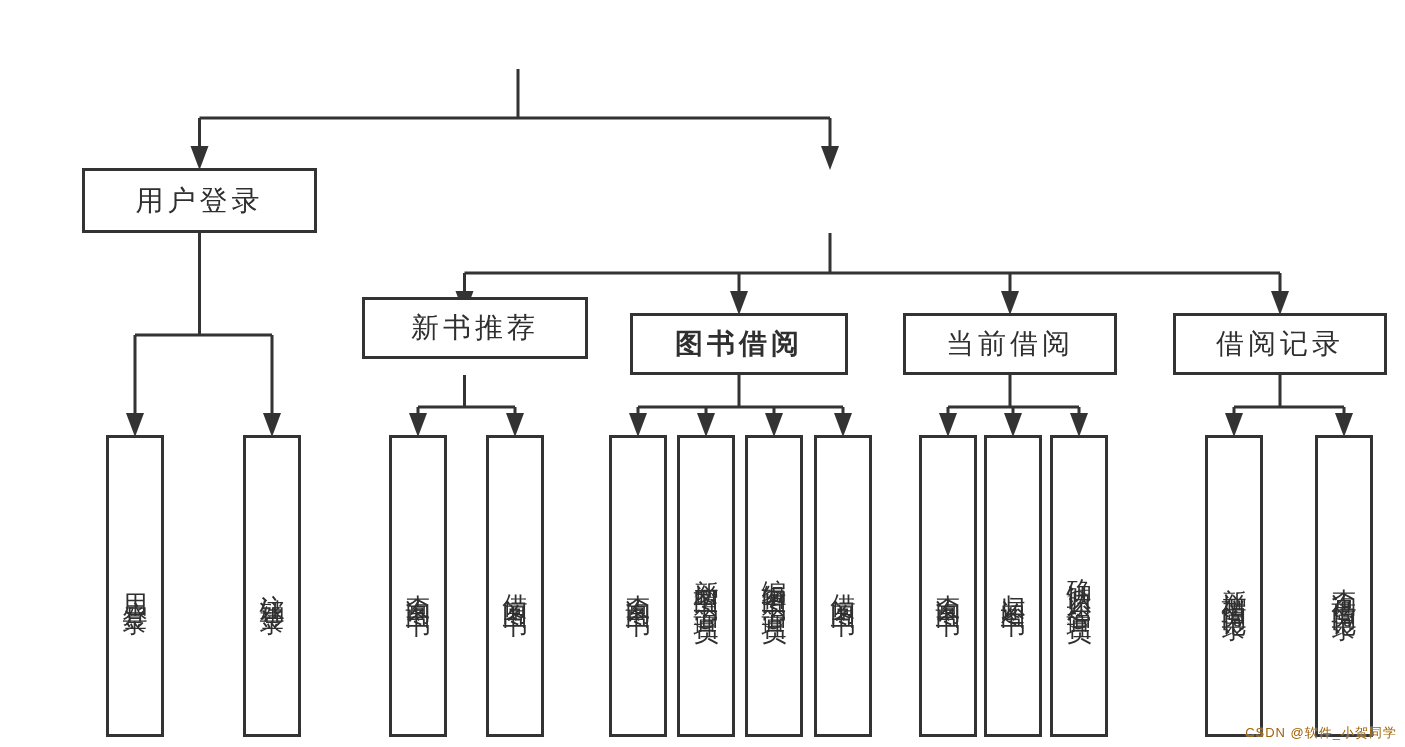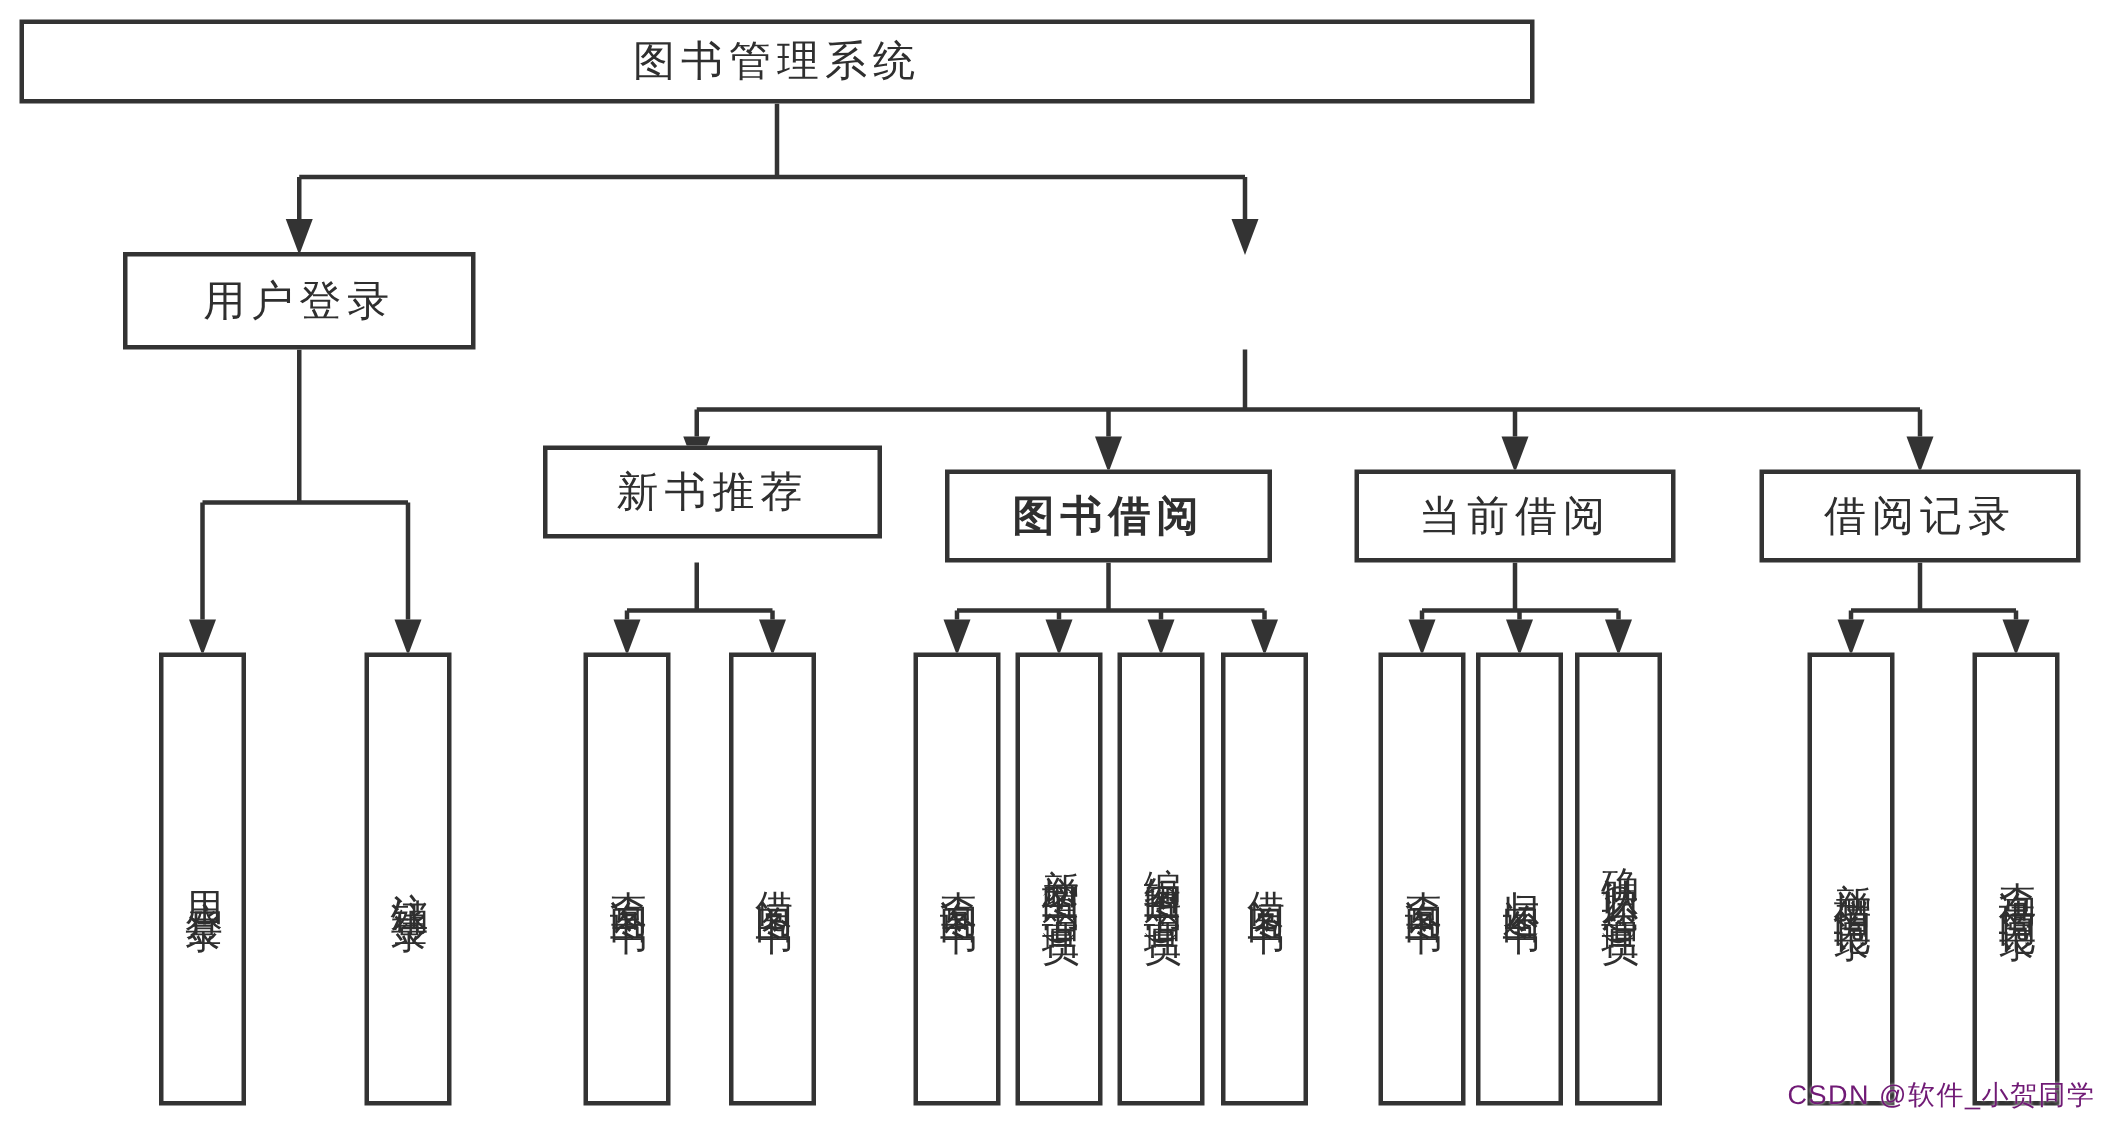--- a/index.html
+++ b/index.html
@@ -44,22 +44,22 @@
     text-orientation: mixed;
     font-size: 25px;
     letter-spacing: 6px;
     line-height: 1;
     white-space: nowrap;
   }
   .watermark {
     position: absolute;
     right: 8px;
     bottom: 5px;
-    font-size: 18px;
-    color: #701a75;
+    font-size: 13px;
+    color: #a16207;
     letter-spacing: 1px;
     text-shadow: 0 0 2px #ffffff;
     white-space: nowrap;
     z-index: 5;
   }
 </style>
 </head>
 <body>
 
 <div id="stage">
@@ -104,23 +104,20 @@
 
       <polygon points="939,413 957,413 948,437"></polygon>
       <polygon points="1004,413 1022,413 1013,437"></polygon>
       <polygon points="1070,413 1088,413 1079,437"></polygon>
 
       <polygon points="1225,413 1243,413 1234,437"></polygon>
       <polygon points="1335,413 1353,413 1344,437"></polygon>
     </g>
   </svg>
 
-  <div class="node" style="left:13px; top:13px; width:1010px; height:56px;">
-    <span class="h-label">图书管理系统</span>
-  </div>
 
   <div class="node" style="left:82px; top:168px; width:235px; height:65px;">
     <span class="h-label">用户登录</span>
   </div>
 
   <div class="node" style="left:362px; top:297px; width:226px; height:62px;">
     <span class="h-label">新书推荐</span>
   </div>
   <div class="node" style="left:630px; top:313px; width:218px; height:62px;font-weight:bold;">
     <span class="h-label">图书借阅</span>

